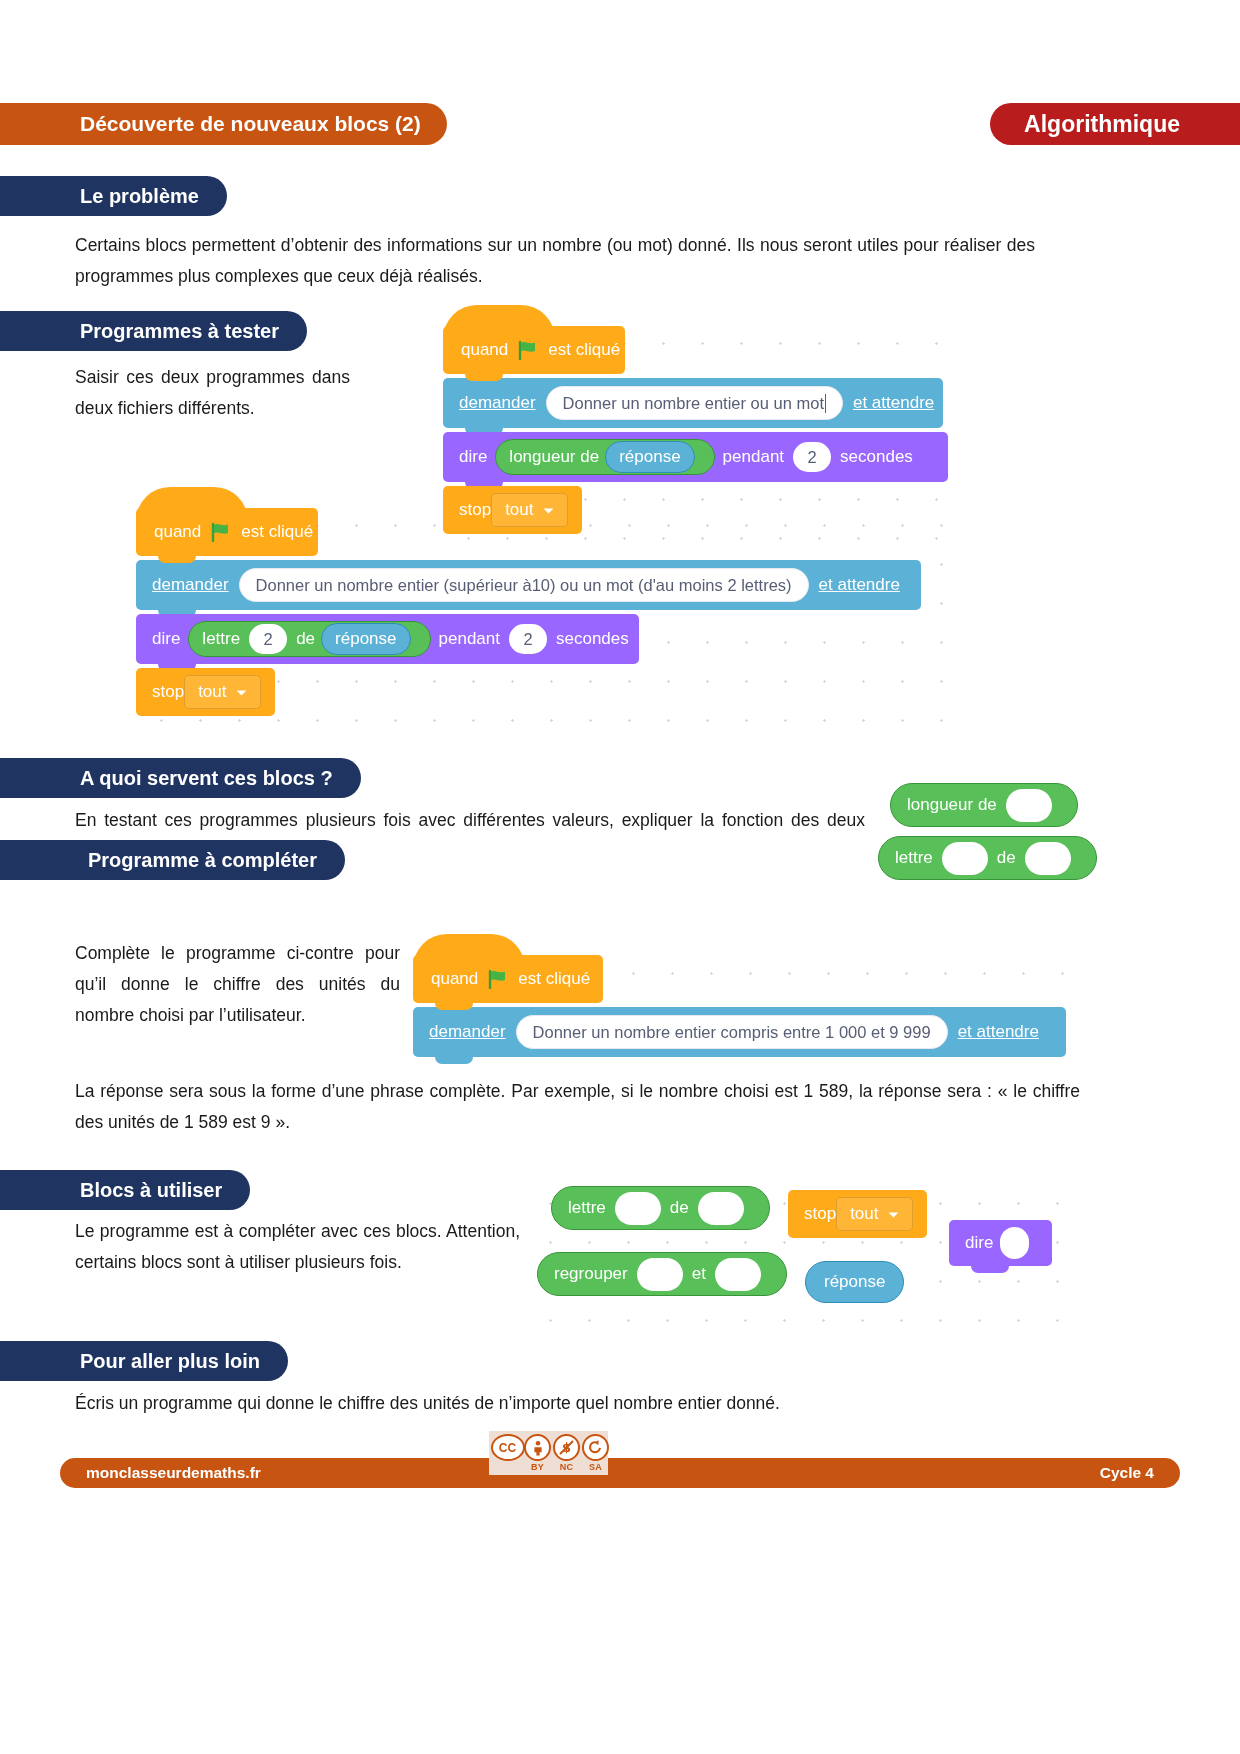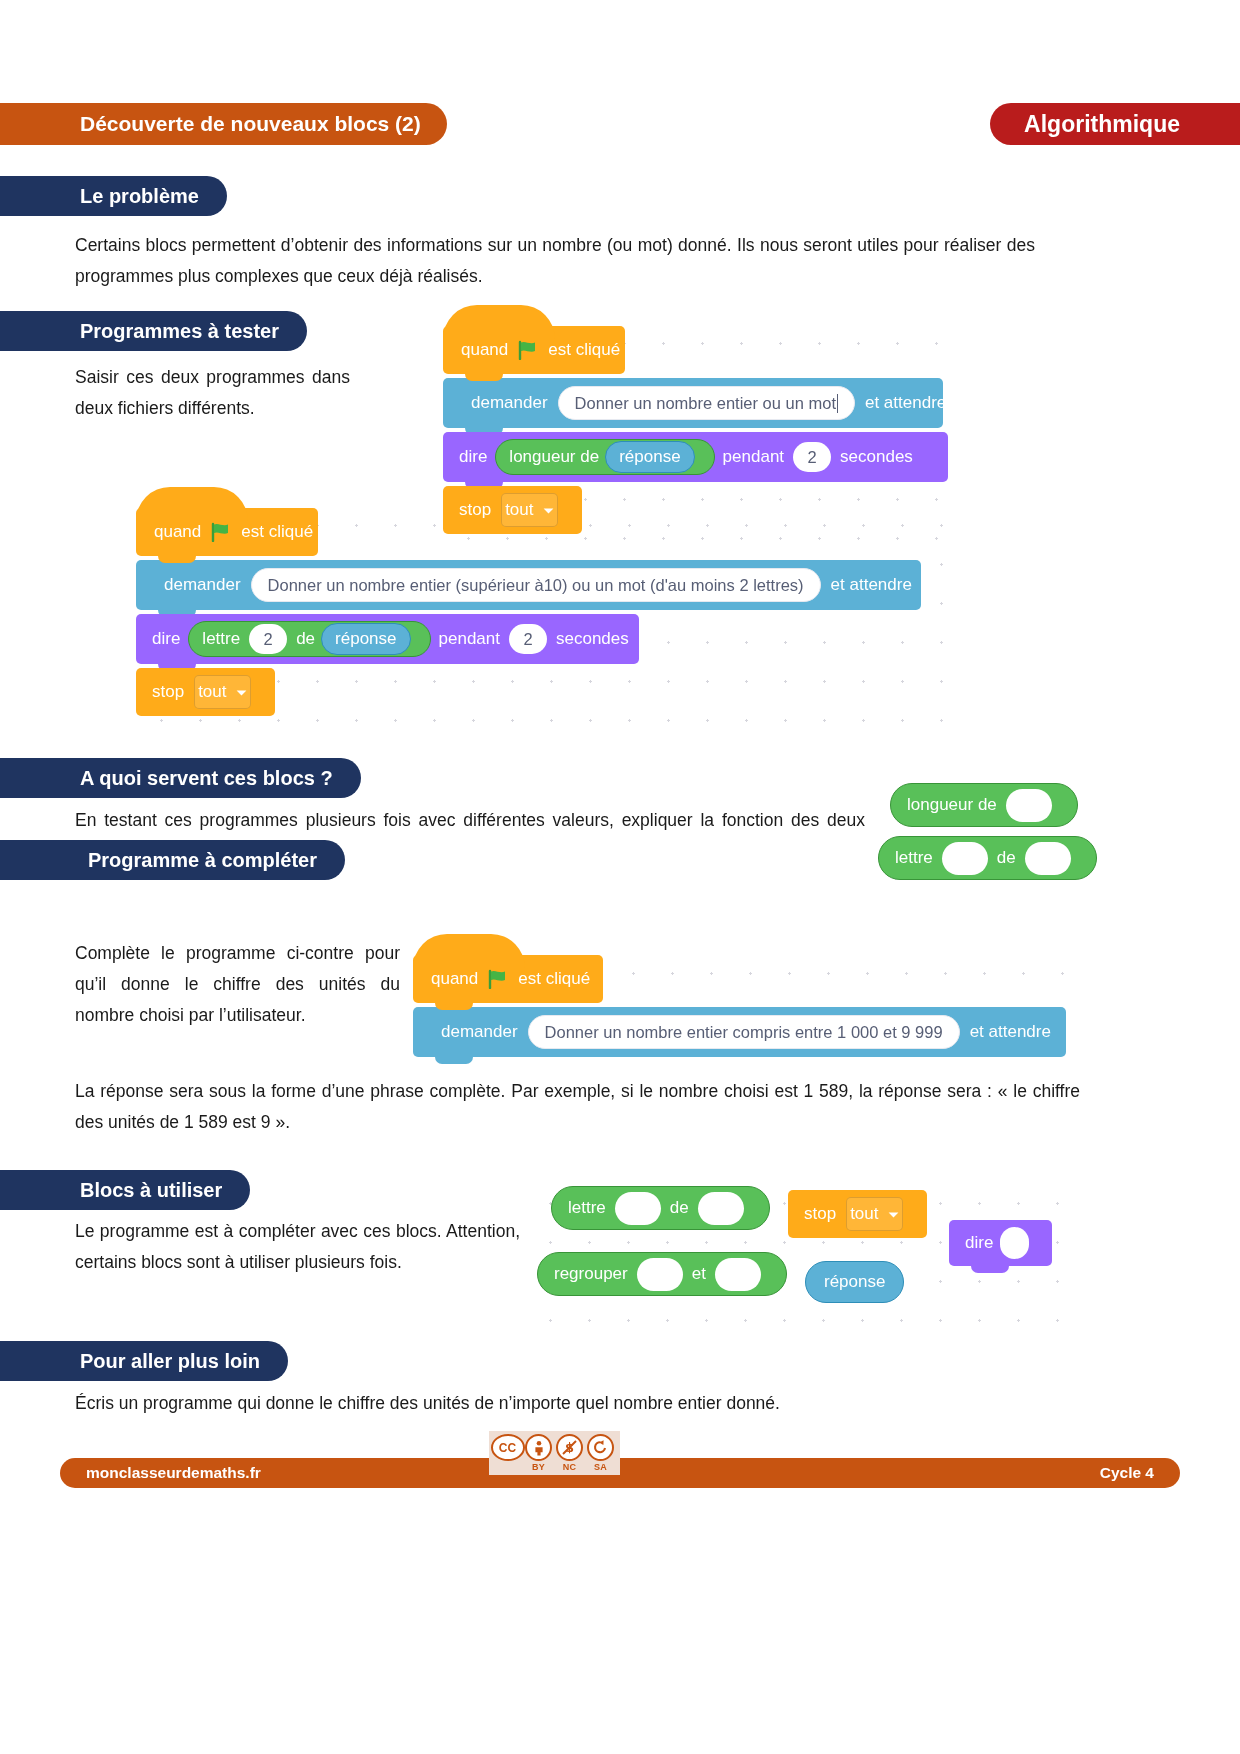--- a/index.html
+++ b/index.html
@@ -86,21 +86,21 @@
     background:#ffab19;
     border-radius:56px 56px 0 0;
   }
   .notch::after{
     content:""; position:absolute;
     left:22px; bottom:-7px; width:38px; height:8px;
     background:inherit;
     border-radius:0 0 7px 7px;
   }
 
-  .sensing{ background:#5cb1d6; border-radius:5px; padding:0 28px; height:50px; }
+  .sensing{ background:#5cb1d6; border-radius:5px; padding:0 16px; height:50px;text-decoration:underline; }
   .looks  { background:#9966ff; border-radius:5px; padding:0 16px; height:50px; }
   .control{ background:#ffab19; border-radius:5px; padding:0 16px; height:48px; }
 
   .textinput{
     background:#ffffff;
     color:#575e75;
     border-radius:18px;
     height:34px;
     display:flex; align-items:center;
     padding:0 16px;
@@ -148,22 +148,21 @@
     height:32px; width:44px;
     margin:0 7px;
     display:inline-block;
   }
   .dropdown{
     background:#ffffff22;
     border:1px solid #00000022;
     border-radius:5px;
     height:34px;
     display:flex; align-items:center;
-    padding:0 3px;
-    margin-left:10px;
+    padding:0 13px;
     color:#fff;
     gap:9px;
   }
   .flag{ margin:0 9px; display:inline-flex; }
 
   
   .rep-green{
     position:absolute;
     background:#59c059;
     border:1px solid #389438;
@@ -198,21 +197,21 @@
     width:1120px; height:30px;
     background:#c75411;
     border-radius:15px;
     display:flex; align-items:center; justify-content:space-between;
     padding:0 26px;
     color:#fff; font-weight:bold; font-size:15.5px;
   }
   .cc{
     position:absolute;
     left:489px; top:1431px;
-    width:131px; height:44px;
+    width:119px; height:44px;
     background:#efded4;
     display:flex; align-items:flex-start; gap:2px;
     padding:3px 4px 0 4px;
   }
   .cc-badge{ display:flex; flex-direction:column; align-items:center; width:29px;}
   .cc-circle{
     width:27px;height:27px;border-radius:50%;
     background:#ffffff;border:2.3px solid #c75411;
     display:flex;align-items:center;justify-content:center;
     color:#c75411;font-weight:bold;font-size:14px;

